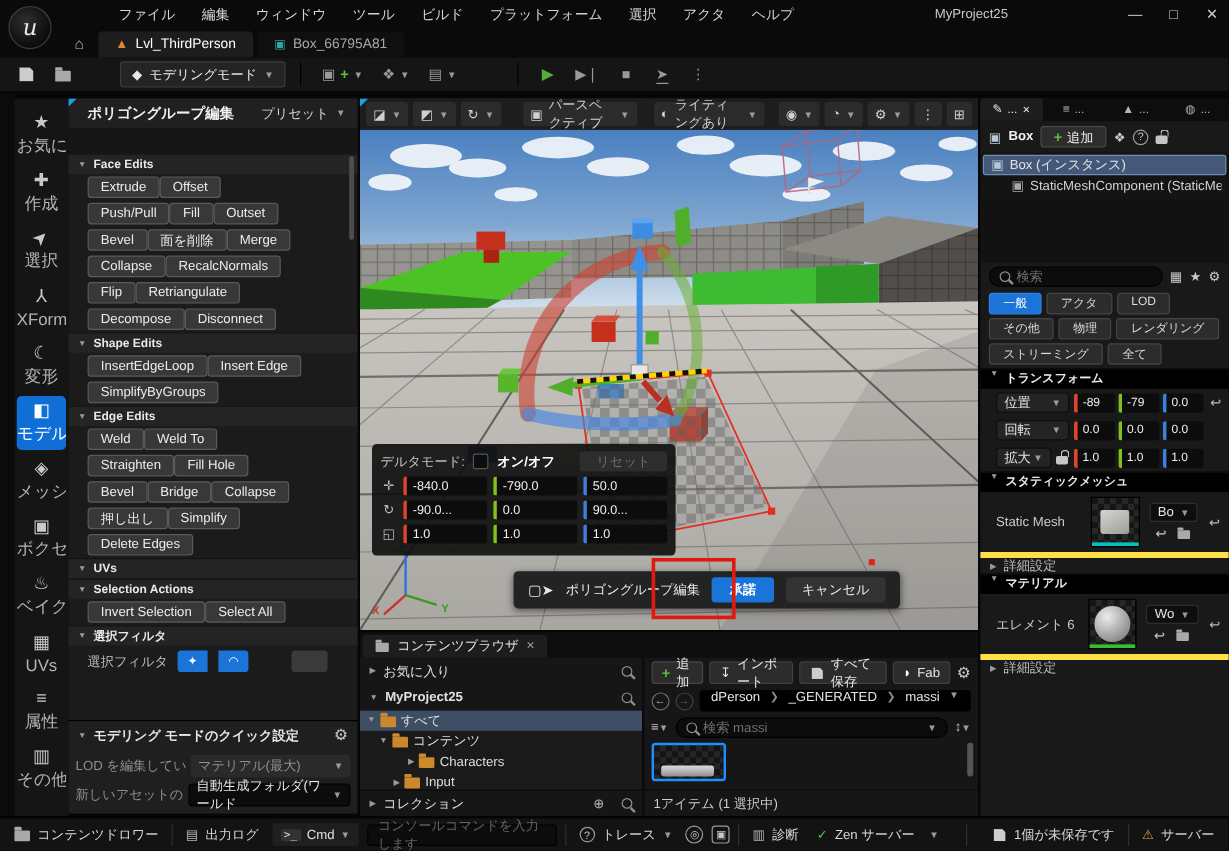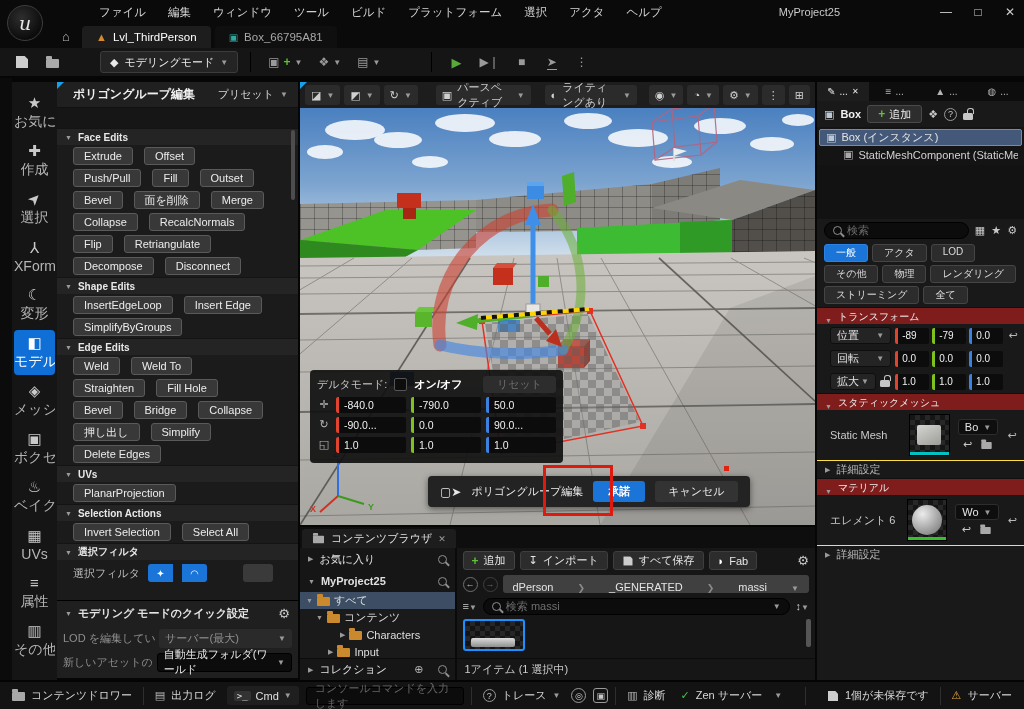--- a/index.html
+++ b/index.html
@@ -36,21 +36,21 @@
 .side-item.active{background:#0f6fd7;color:#fff}
 .side-item.active .lb{color:#fff}
 
 .tools{left:57px;top:82px;width:241px;height:518px;background:#1b1b1b;overflow:hidden}
 .tp-head{height:26px;background:#202020;display:flex;align-items:center;justify-content:space-between;padding:0 10px 0 16px;border-bottom:1px solid #111}
 .tp-title{font-weight:bold;color:#f0f0f0;font-size:12px}
 .preset{color:#d8d8d8;display:flex;gap:6px;align-items:center}
 .tp-gap{height:20px;background:#161616}
 .sec-head{height:17px;background:#242424;display:flex;align-items:center;gap:6px;padding-left:8px;color:#e8e8e8;font-weight:bold;font-size:10px;border-top:1px solid #141414}
 .tri{font-size:7px;color:#9a9a9a}
-.tb-row{display:flex;gap:11px;padding:2px 0 2px 16px}
+.tb-row{display:flex;gap:0;padding:2px 0 2px 16px}
 .tb{background:#383838;border:1px solid #5a5a5a;border-radius:3px;color:#ececec;font-size:11px;height:18px;padding:0 10px;font-family:inherit}
 .filter-row{display:flex;align-items:center;gap:8px;padding:4px 0 0 16px}
 .bluebtn{width:25px;height:18px;background:#1b74d8;display:flex;align-items:center;justify-content:center;color:#fff;font-size:10px}
 .bluebtn.l{border-radius:3px 0 0 3px}.bluebtn.r{border-radius:0 3px 3px 0;margin-left:1px}
 .greybox{width:30px;height:18px;background:#3a3a3a;border-radius:3px;margin-left:28px}
 .tscroll{position:absolute;right:3px;top:48px;width:4px;height:70px;background:#4d4d4d;border-radius:2px}
 
 .quick{left:57px;top:600px;width:241px;height:78px;background:#1f1f1f;border-top:1px solid #000}
 .q-head{height:24px;display:flex;align-items:center;gap:6px;padding:0 8px;color:#e4e4e4;font-weight:bold}
 .q-gear{margin-left:auto;color:#c9c9c9;font-size:13px}
@@ -95,21 +95,21 @@
 .cb-tree{flex:1;background:#1a1a1a;overflow:hidden}
 .tree-row{height:17px;display:flex;align-items:center;gap:4px;padding-left:6px;color:#dedede}
 .tree-row.sel{background:#3d4d63}
 .cb-right{flex:1;display:flex;flex-direction:column}
 .cb-toolbar{height:25px;display:flex;align-items:center;gap:5px;padding:0 6px}
 .cbtn{height:19px;background:#2c2c2c;border:1px solid #3e3e3e;border-radius:3px;display:flex;align-items:center;gap:5px;padding:0 8px;color:#e6e6e6}
 .cbtn.add{border-color:#444}
 .plus{color:#5fc136;font-weight:bold;font-size:12px}
 .crumbbar{height:22px;display:flex;align-items:center;gap:5px;padding:0 6px}
 .navbtn{width:15px;height:15px;border:1.5px solid #6f6f6f;border-radius:50%;display:flex;align-items:center;justify-content:center;color:#b9b9b9;font-size:9px}
-.crumbs{flex:1;background:#404040;border-radius:3px;height:18px;display:flex;align-items:flex-end;gap:24px;padding:0 10px;color:#e4e4e4}
+.crumbs{flex:1;background:#000000;border-radius:3px;height:18px;display:flex;align-items:flex-start;gap:8px;padding:0 10px;color:#e4e4e4}
 .crumb-sep{color:#8a8a8a;font-size:9px}
 .searchrow{height:22px;display:flex;align-items:center;gap:6px;padding:0 6px}
 .searchbox{flex:1;background:#0c0c0c;border:1px solid #000;border-radius:9px;height:17px;display:flex;align-items:center;gap:5px;padding:0 8px;color:#6f6f6f}
 .assets{flex:1;position:relative;padding:2px 6px}
 .thumb{width:62px;height:32px;border:2px solid #1e8fff;border-radius:3px;background-color:#141414;background-image:linear-gradient(45deg,#262626 25%,transparent 25%,transparent 75%,#262626 75%),linear-gradient(45deg,#262626 25%,transparent 25%,transparent 75%,#262626 75%);background-size:10px 10px;background-position:0 0,5px 5px;position:relative;overflow:hidden}
 .lump{position:absolute;bottom:2px;left:6px;width:44px;height:9px;border-radius:2px;background:linear-gradient(#dcdcdc,#8f8f8f)}
 .cb-status{height:22px;display:flex;align-items:center;padding:0 8px;color:#cdcdcd;border-top:1px solid #0c0c0c}
 .cbscroll{position:absolute;right:4px;top:2px;width:5px;height:28px;background:#555;border-radius:2px}
 
 .details{left:817px;top:82px;width:207px;height:598px;background:#191919;display:flex;flex-direction:column}
@@ -121,41 +121,41 @@
 .comp-tree{background:#141414;padding:2px 0}
 .comp-row{height:17px;display:flex;align-items:center;gap:5px;padding:0 6px;color:#e2e2e2}
 .comp-row.sel{background:#44597a;border:1px solid #6f8cb4;border-radius:2px;margin:0 2px}
 .comp-row.child{padding-left:26px;color:#d2d2d2}
 .dt-space{height:54px;background:#121212}
 .dt-search{height:22px;display:flex;align-items:center;gap:6px;padding:0 7px}
 .dt-chips{padding:3px 7px;display:flex;flex-direction:column;gap:3px}
 .chiprow{display:flex;gap:4px}
 .chip{background:#2c2c2c;border:1px solid #454545;border-radius:3px;padding:1px 11px;color:#dcdcdc;font-size:10px}
 .chip.active{background:#1b74d8;border-color:#2a82e4;color:#fff}
-.dt-sec{height:17px;background:#7f1d1d;display:flex;align-items:flex-end;gap:6px;padding-left:8px;color:#ececec;font-weight:normal;font-size:10px;border-top:1px solid #101010}
+.dt-sec{height:17px;background:#000000;display:flex;align-items:flex-start;gap:6px;padding-left:8px;color:#ececec;font-weight:bold;font-size:10px;border-top:1px solid #101010}
 .dt-row{display:flex;align-items:center;height:23px;padding:0 5px 0 13px;gap:4px}
 .ldrop{background:#242424;border:1px solid #0e0e0e;border-radius:3px;height:17px;display:flex;align-items:center;justify-content:space-between;padding:0 6px;width:62px;color:#e4e4e4}
 .tvals{display:flex;gap:3px;margin-left:auto}
 .vb2{width:34px;display:flex;align-items:center;background:#0c0c0c;border-radius:2px;height:16px;overflow:hidden;color:#f0f0f0;font-size:10px}
 .vb2 i{width:3px;height:16px;margin-right:4px;flex:none}
 .vb2.x i{background:#e0442e}.vb2.y i{background:#7fc21e}.vb2.z i{background:#3b82e0}
 .rev{color:#b9b9b9;font-size:11px;width:12px;text-align:center}
 .seg{margin-left:auto;background:#111;border-radius:3px;display:flex;height:18px;align-items:center}
 .seg span{padding:1px 9px;color:#c2c2c2;font-size:10px}
 .seg span.on{background:#6e6e6e;border-radius:3px;color:#fff}
 .asset-row{display:flex;align-items:center;padding:4px 6px 4px 13px;gap:8px}
 .asset-row .lab{width:72px;color:#cbcbcb}
 .thumb2{width:42px;height:42px;background-color:#151515;background-image:linear-gradient(45deg,#272727 25%,transparent 25%,transparent 75%,#272727 75%),linear-gradient(45deg,#272727 25%,transparent 25%,transparent 75%,#272727 75%);background-size:10px 10px;background-position:0 0,5px 5px;border:1px solid #000;position:relative;display:flex;align-items:center;justify-content:center}
 .thumb2 .ul{position:absolute;bottom:0;left:0;width:100%;height:3px}
 .cubeico{width:24px;height:20px;background:linear-gradient(150deg,#d5d5d3,#9c9c98);border-radius:2px}
 .sphereico{width:30px;height:30px;border-radius:50%;background:radial-gradient(circle at 35% 30%,#ececec,#a5a5a5 55%,#6e6e6e)}
 .a-col{display:flex;flex-direction:column;gap:3px}
 .mini-drop{background:#0e0e0e;border:1px solid #2d2d2d;border-radius:3px;height:16px;display:flex;align-items:center;gap:5px;padding:0 6px;color:#e4e4e4}
 .icon-pair{display:flex;gap:8px;align-items:center;justify-content:center;color:#c9c9c9}
-.advrow{height:18px;display:flex;align-items:center;gap:6px;padding-left:8px;color:#bdbdbd;border-top:1px solid #fde047}
+.advrow{height:18px;display:flex;align-items:center;gap:6px;padding-left:8px;color:#bdbdbd;border-top:5px solid #fde047}
 
 .statusbar{left:0;top:680px;width:1024px;height:29px;background:#131313;border-top:2px solid #040404;display:flex;align-items:center;gap:7px;padding:0 8px}
 .sbtn{display:flex;align-items:center;gap:6px;color:#d8d8d8;padding:0 4px;white-space:nowrap}
 .cmdbox{background:#1f1f1f;border-radius:3px;height:19px;display:flex;align-items:center;gap:5px;padding:0 7px;color:#e0e0e0}
 .console{width:205px;background:#0c0c0c;border:1px solid #000;border-radius:3px;height:18px;display:flex;align-items:center;padding:0 8px;color:#656565}
 .ssep{width:1px;height:18px;background:#2e2e2e}
 
 .sicon{position:relative;width:9px;height:9px;border:1.5px solid #8f8f8f;border-radius:50%;display:inline-block;flex:none}
 .sicon::after{content:"";position:absolute;right:-4px;bottom:-2px;width:5px;height:1.5px;background:#8f8f8f;transform:rotate(45deg)}
 .folder{position:relative;display:inline-block;width:13px;height:9px;color:#c9892c;background:currentColor;border-radius:1px;flex:none;margin-top:2px}
@@ -376,23 +376,20 @@
       <button class="tb">Simplify</button>
     </div>
   <div class="tb-row">
       <button class="tb">Delete Edges</button>
     </div>
 
   <div class="sec-head">
       <span class="tri">▼</span>
       <span>UVs</span>
     </div>
-  <div class="tb-row">
-      <button class="tb">PlanarProjection</button>
-    </div>
 
   <div class="sec-head">
       <span class="tri">▼</span>
       <span>Selection Actions</span>
     </div>
   <div class="tb-row">
       <button class="tb">Invert Selection</button>
       <button class="tb">Select All</button>
     </div>
 
@@ -415,21 +412,21 @@
 
 <div class="quick abs">
   <div class="q-head">
     <span class="tri">▼</span>
     <span>モデリング モードのクイック設定</span>
     <span class="q-gear">⚙</span>
   </div>
   <div class="q-row">
     <span class="q-lab">LOD を編集してい</span>
     <div class="q-drop">
-        <span>サーバー(最大)</span>
+        <span>マテリアル(最大)</span>
         <span class="chev">▼</span>
       </div>
   </div>
   <div class="q-row">
     <span class="q-lab">新しいアセットの</span>
     <div class="q-drop dark">
         <span>自動生成フォルダ(ワールド</span>
         <span class="chev">▼</span>
       </div>
   </div>

